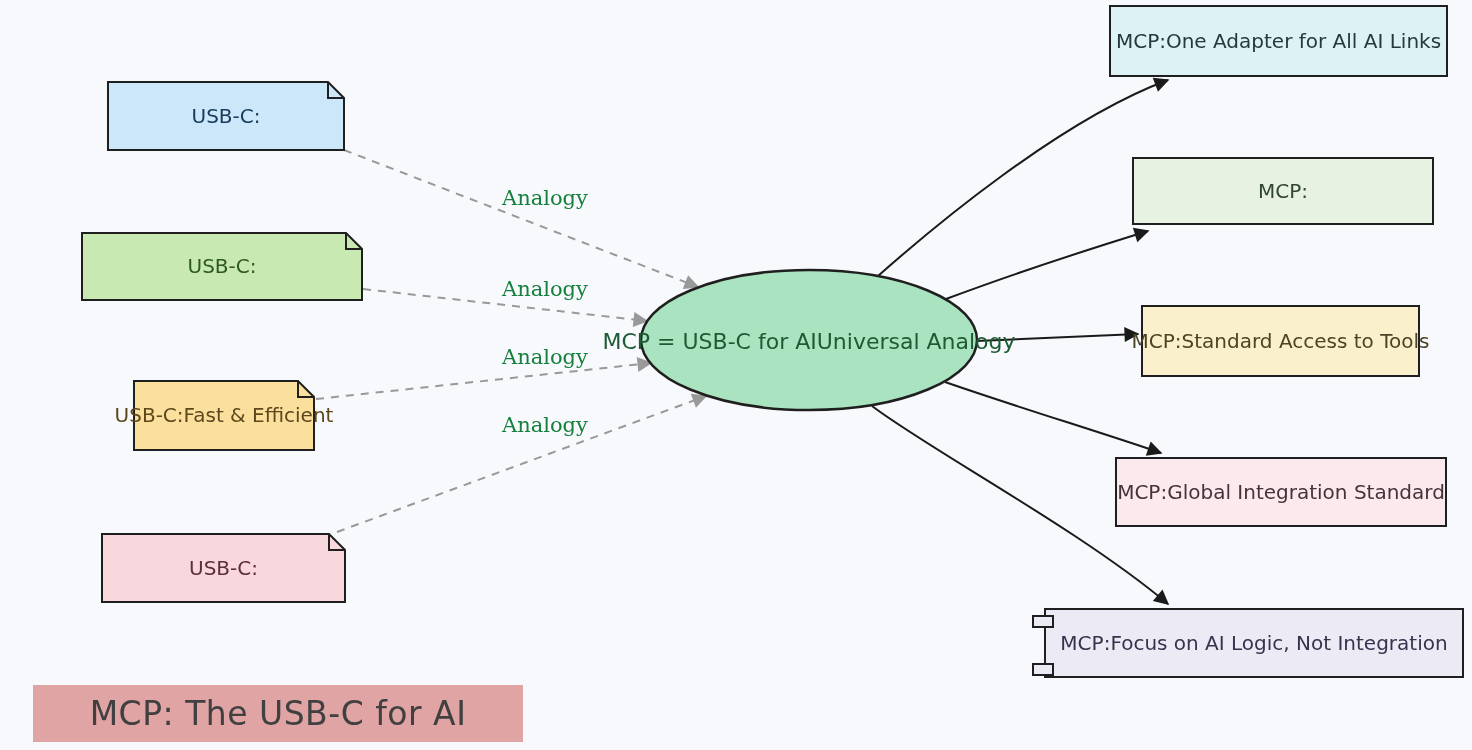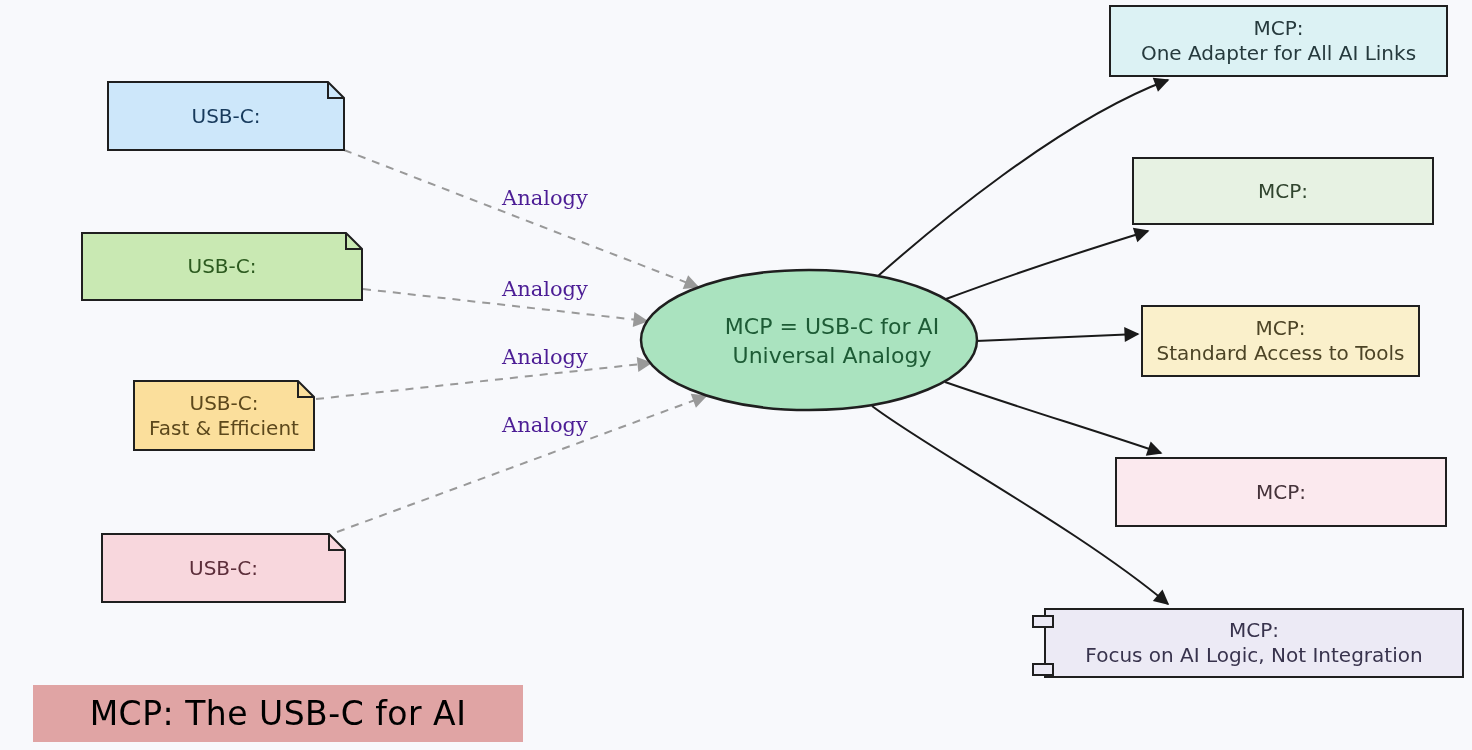--- a/index.html
+++ b/index.html
@@ -1,28 +1,28 @@
 <!DOCTYPE html>
 <html><head>
 <meta charset="utf-8">
 <style>
   html,body{margin:0;padding:0;}
   body{font-family:"DejaVu Sans","Liberation Sans",sans-serif;}
   .canvas{position:relative;width:1472px;height:750px;background:#f8f9fc;overflow:hidden;}
   .layer{position:absolute;left:0;top:0;}
-  .node-text{position:absolute;display:flex;flex-direction:column;justify-content:center;align-items:center;text-align:center;font-size:20px;line-height:25px;white-space:nowrap;pointer-events:none;}
+  .node-text{position:absolute;display:flex;flex-direction:row;justify-content:center;align-items:center;text-align:center;font-size:20px;line-height:25px;white-space:nowrap;pointer-events:none;}
   .center-text{font-size:22px;line-height:29px;}
-  .edge-label{position:absolute;width:140px;text-align:center;font-family:"DejaVu Serif","Liberation Serif",serif;font-size:21px;color:#4c1d95;pointer-events:none;}
+  .edge-label{position:absolute;width:140px;text-align:center;font-family:"DejaVu Serif","Liberation Serif",serif;font-size:21px;color:#15803d;pointer-events:none;}
   .title-box{position:absolute;left:33px;top:685px;width:490px;height:57px;display:flex;align-items:center;justify-content:center;font-size:33px;letter-spacing:0.5px;}
   
   .t-left-0{left:108px;top:82px;width:236px;height:68px;}
   .t-left-1{left:82px;top:233px;width:280px;height:67px;}
   .t-left-2{left:134px;top:381px;width:180px;height:69px;}
   .t-left-3{left:102px;top:534px;width:243px;height:68px;}
-  .t-center{left:670px;top:310px;width:324px;height:62px;}
+  .t-center{left:647px;top:310px;width:324px;height:62px;}
   .t-right-0{left:1110px;top:6px;width:337px;height:70px;}
   .t-right-1{left:1133px;top:158px;width:300px;height:66px;}
   .t-right-2{left:1142px;top:306px;width:277px;height:70px;}
   .t-right-3{left:1116px;top:458px;width:330px;height:68px;}
   .t-right-4{left:1045px;top:609px;width:418px;height:68px;}
   .l-analogy-0{left:475px;top:186px;}
   .l-analogy-1{left:475px;top:277px;}
   .l-analogy-2{left:475px;top:345px;}
   .l-analogy-3{left:475px;top:413px;}
 </style>
@@ -109,26 +109,27 @@
   </div>
   <div class="node-text t-right-1" style="color: rgb(49, 69, 47);">
     <div>MCP:</div>
   </div>
   <div class="node-text t-right-2" style="color: rgb(76, 68, 38);">
     <div>MCP:</div>
     <div>Standard Access to Tools</div>
   </div>
   <div class="node-text t-right-3" style="color: rgb(69, 51, 58);">
     <div>MCP:</div>
+    <div>Global Integration Standard</div>
   </div>
   <div class="node-text t-right-4" style="color: rgb(56, 51, 77);">
     <div>MCP:</div>
     <div>Focus on AI Logic, Not Integration</div>
   </div>
 
   <div class="edge-label l-analogy-0">Analogy</div>
   <div class="edge-label l-analogy-1">Analogy</div>
   <div class="edge-label l-analogy-2">Analogy</div>
   <div class="edge-label l-analogy-3">Analogy</div>
 
-  <div class="title-box" style="color: #000000; background: rgb(224, 164, 164);">MCP: The USB-C for AI</div>
+  <div class="title-box" style="color: #404040; background: rgb(224, 164, 164);">MCP: The USB-C for AI</div>
 
 </div>
 
 </body></html>

